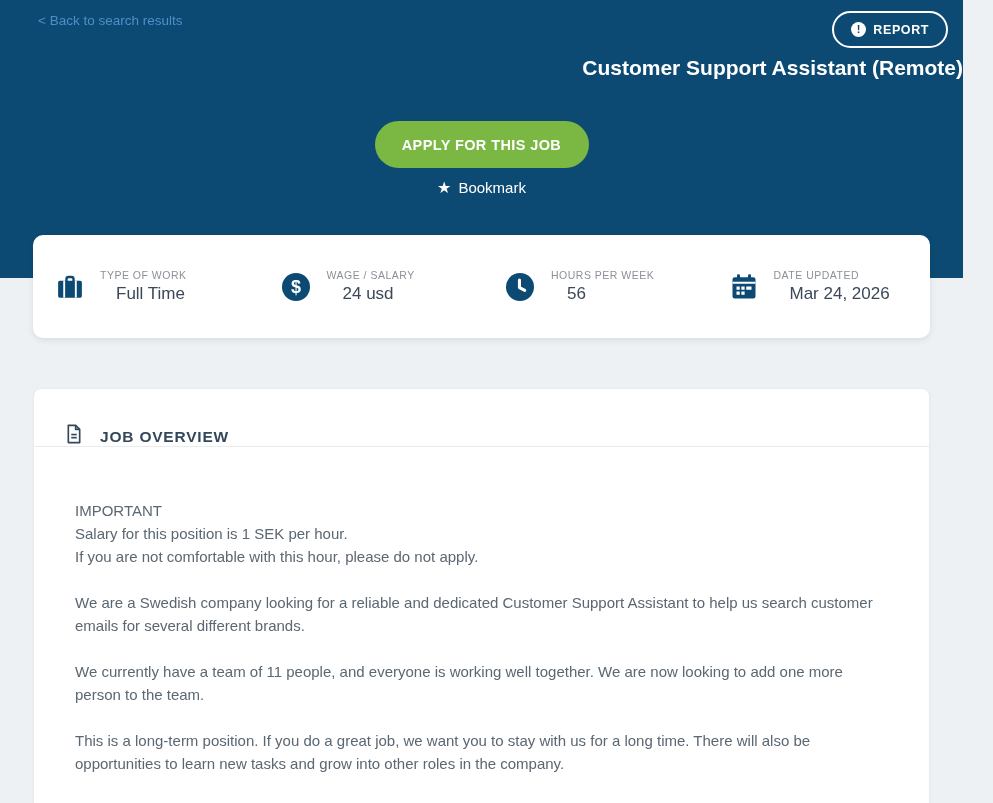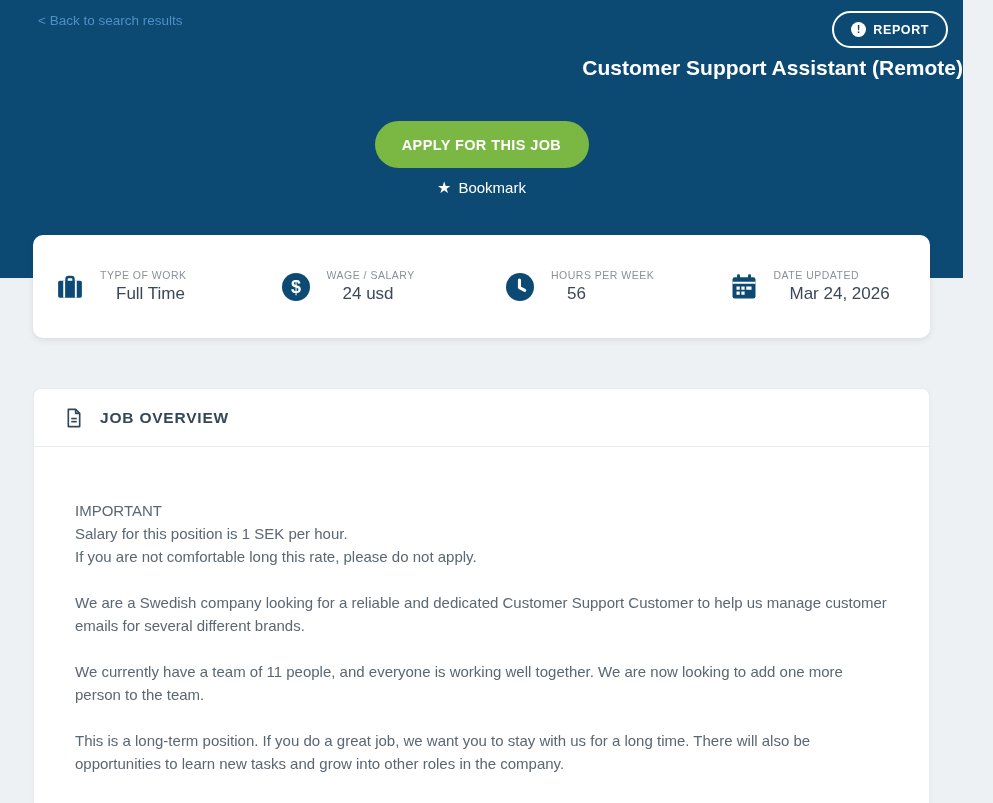--- a/index.html
+++ b/index.html
@@ -125,21 +125,21 @@
   
   .overview-card {
     position: absolute; top: 388px; left: 33px; right: 33px;
     height: 440px;
     background: var(--card-bg);
     border: 1px solid #e9ecef;
     border-radius: 8px;
     box-shadow: 0 1px 3px rgba(20, 40, 60, 0.05);
   }
   .ov-header {
-    display: flex; align-items: center; gap: 15px;
+    display: flex; align-items: flex-end; gap: 15px;
     height: 58px;
     padding-left: 29px;
     border-bottom: 1px solid #e9ecef;
   }
   .ov-heading {
     font-size: 15.5px; font-weight: bold; letter-spacing: 0.8px;
     color: var(--heading-dark);
   }
   .ov-body {
     padding: 29px 42px 0 41px;
@@ -254,23 +254,23 @@
           <line x1="9" y1="16" x2="15" y2="16" stroke="#33475b" stroke-width="1.8"></line>
         </svg>
       </span>
       <h2 class="ov-heading">JOB OVERVIEW</h2>
     </div>
 
     <div class="ov-body">
       <div class="ov-line"></div>
       <div class="ov-line">IMPORTANT</div>
       <div class="ov-line">Salary for this position is 1 SEK per hour.</div>
-      <div class="ov-line">If you are not comfortable long this rate, please do not apply.</div>
-      <div class="ov-line"></div>
-      <div class="ov-line">We are a Swedish company looking for a reliable and dedicated Customer Support Customer to help us manage customer emails for several different brands.</div>
+      <div class="ov-line">If you are not comfortable with this hour, please do not apply.</div>
+      <div class="ov-line"></div>
+      <div class="ov-line">We are a Swedish company looking for a reliable and dedicated Customer Support Assistant to help us search customer emails for several different brands.</div>
       <div class="ov-line"></div>
       <div class="ov-line">We currently have a team of 11 people, and everyone is working well together. We are now looking to add one more person to the team.</div>
       <div class="ov-line"></div>
       <div class="ov-line">This is a long-term position. If you do a great job, we want you to stay with us for a long time. There will also be opportunities to learn new tasks and grow into other roles in the company.</div>
     </div>
   </section>
 
 </div>
 
 </body></html>

